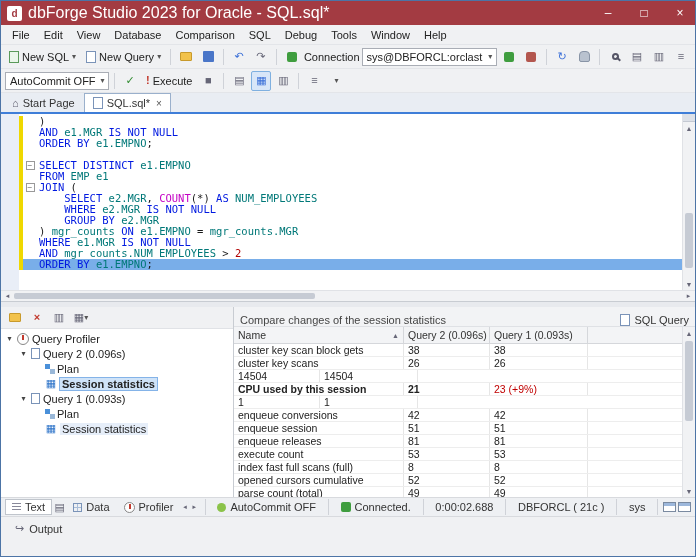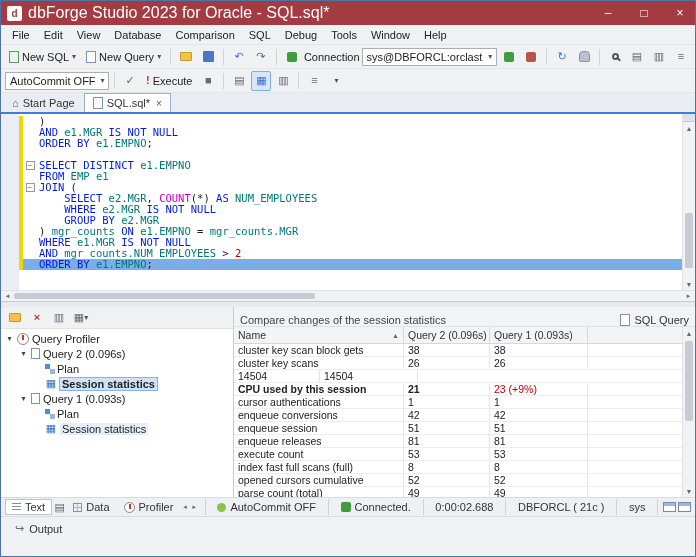--- a/index.html
+++ b/index.html
@@ -392,21 +392,20 @@
                 <div class="gr-cell col2">14504</div>
                 <div class="gr-cell gfill"></div>
               </div>
               <div class="grid-row bold">
                 <div class="gr-cell col0">CPU used by this session</div>
                 <div class="gr-cell col1">21</div>
                 <div class="gr-cell col2 red">23 (+9%)</div>
                 <div class="gr-cell gfill"></div>
               </div>
               <div class="grid-row">
-                <div class="gr-cell col0">cursor authentications</div>
                 <div class="gr-cell col1">1</div>
                 <div class="gr-cell col2">1</div>
                 <div class="gr-cell gfill"></div>
               </div>
               <div class="grid-row">
                 <div class="gr-cell col0">enqueue conversions</div>
                 <div class="gr-cell col1">42</div>
                 <div class="gr-cell col2">42</div>
                 <div class="gr-cell gfill"></div>
               </div>

